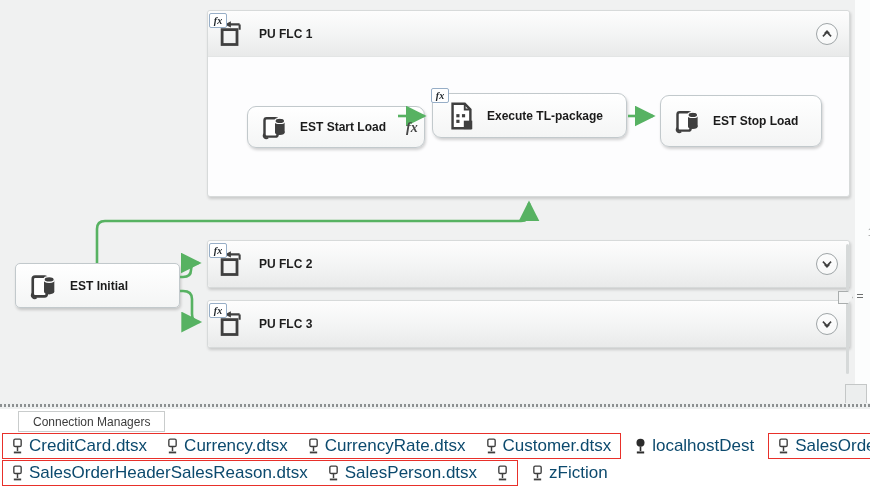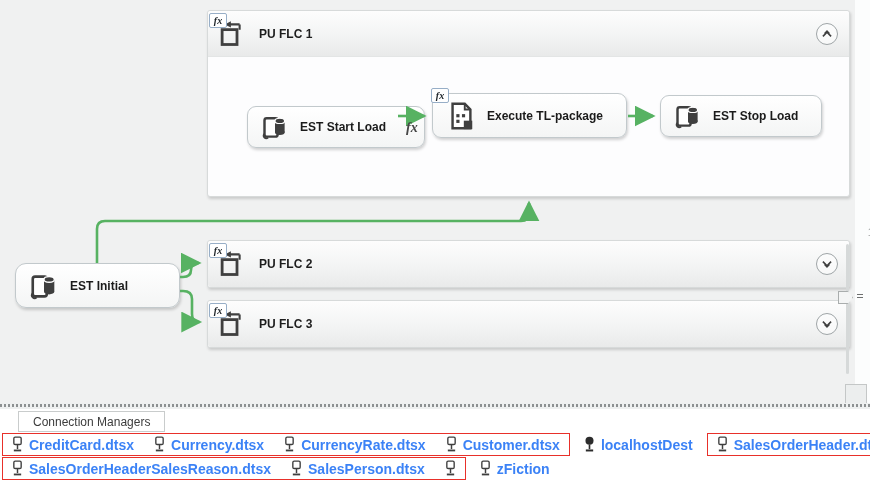--- a/index.html
+++ b/index.html
@@ -64,21 +64,21 @@
   #cm-panel{position:absolute;left:0;top:409px;width:870px;height:81px;background:#ffffff;}
   #cm-tab{position:absolute;left:18px;top:2px;height:21px;padding:0 14px;display:flex;
        align-items:center;background:#fff;border:1px solid #c9cccc;box-sizing:border-box;
        font-size:12px;color:#3c3c3c;white-space:nowrap;}
   #cm-rows{position:absolute;left:2px;top:24px;display:flex;flex-direction:column;gap:1px;}
   .cm-row{display:flex;align-items:stretch;gap:4px;}
   .cm-group{display:flex;align-items:center;gap:20px;padding:2px 9px;box-sizing:border-box;}
   .cm-group.highlighted{border:1px solid #e8302a;}
   .cm-group.plain{border:1px solid transparent;}
   .cm-item{display:flex;align-items:center;gap:6px;cursor:default;}
-  .cm-item .cm-label{font-size:14px;font-weight:700;color:#3b82f6;white-space:nowrap;}
+  .cm-item .cm-label{font-size:17px;font-weight:400;color:#0c4a6e;white-space:nowrap;}
 
   svg{display:block;}
 </style>
 </head>
 <body>
 
 <div id="app">
 
   <div id="surface">
 
@@ -117,32 +117,32 @@
         <path d="M7 3 h13 l6 6 v20 h-19 z" fill="#fff" stroke="#3f3f3f" stroke-width="2.6"></path>
         <path d="M20 3 v6 h6" fill="none" stroke="#3f3f3f" stroke-width="2"></path>
         <rect x="11" y="14" width="3.4" height="3.4" fill="#3f3f3f"></rect>
         <rect x="17" y="14" width="3.4" height="3.4" fill="#3f3f3f"></rect>
         <rect x="11" y="20" width="3.4" height="3.4" fill="#3f3f3f"></rect>
         <rect x="19" y="21" width="9" height="9" fill="#3f3f3f"></rect>
       </svg>
       <span class="task-label">Execute TL-package</span>
     </div>
 
-    <div class="task" style="left:660px;top:95px;width:162px;height:42px;">
+    <div class="task" style="left:660px;top:95px;width:162px;height:52px;">
       <svg class="task-icon" width="28" height="28" viewBox="0 0 32 32">
         <rect x="4" y="6" width="15" height="21" rx="2.5" fill="#fff" stroke="#3f3f3f" stroke-width="2.8"></rect>
         <path d="M4 24 q-2 2 0 4 q2 2 4 0" fill="none" stroke="#3f3f3f" stroke-width="2.2"></path>
         <rect x="16" y="9" width="11" height="13" fill="#3f3f3f"></rect>
         <ellipse cx="21.5" cy="22" rx="5.5" ry="3" fill="#3f3f3f"></ellipse>
         <ellipse cx="21.5" cy="9" rx="5.5" ry="3" fill="#3f3f3f" stroke="#fff" stroke-width="1.4"></ellipse>
       </svg>
       <span class="task-label">EST Stop Load</span>
     </div>
 
-    <div class="task" style="left:15px;top:263px;width:165px;height:45px;border-radius:11px;">
+    <div class="task" style="left:15px;top:263px;width:165px;height:45px;border-radius:5px;">
       <svg class="task-icon" width="30" height="30" viewBox="0 0 32 32">
         <rect x="4" y="6" width="15" height="21" rx="2.5" fill="#fff" stroke="#3f3f3f" stroke-width="2.8"></rect>
         <path d="M4 24 q-2 2 0 4 q2 2 4 0" fill="none" stroke="#3f3f3f" stroke-width="2.2"></path>
         <rect x="16" y="9" width="11" height="13" fill="#3f3f3f"></rect>
         <ellipse cx="21.5" cy="22" rx="5.5" ry="3" fill="#3f3f3f"></ellipse>
         <ellipse cx="21.5" cy="9" rx="5.5" ry="3" fill="#3f3f3f" stroke="#fff" stroke-width="1.4"></ellipse>
       </svg>
       <span class="task-label">EST Initial</span>
     </div>
 

